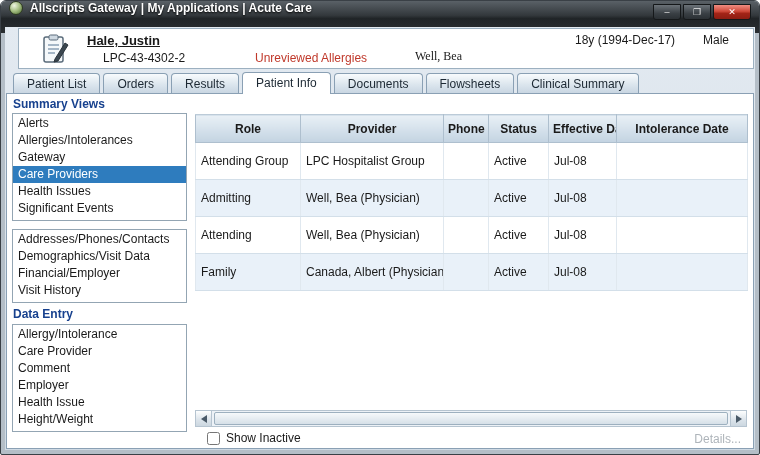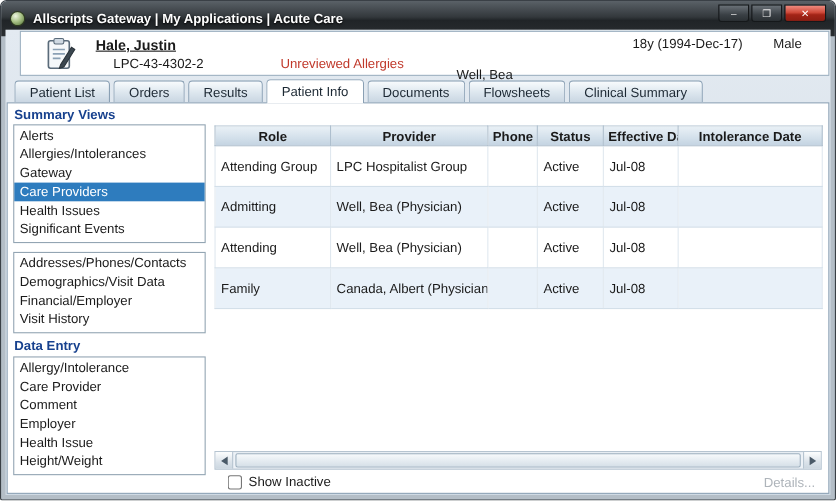--- a/index.html
+++ b/index.html
@@ -13,21 +13,21 @@
   .window {
     position:relative; width:760px; height:455px;
     border:1px solid #3a4046; border-radius:6px 6px 2px 2px;
     background:#b4bec7; overflow:hidden;
   }
   
   .titlebar {
     position:absolute; top:0; left:0; right:0; height:32px;
     background:linear-gradient(#5a6167, #33383c 45%, #202427 55%, #2a2e31);
     border-radius:5px 5px 0 0;
-    display:flex; align-items:center; padding:0 8px; color:#fff;
+    display:flex; padding:0 8px; color:#fff;
   }
   .app-icon {
     width:14px; height:14px; border-radius:50%;
     background:radial-gradient(circle at 35% 30%, #eef5e2, #a9c287 45%, #6d8a4e 80%, #4c6336);
     border:1px solid #2f3b22; flex:0 0 auto;
   }
   .window-title { margin-left:7px; font-weight:bold; font-size:12px; text-shadow:0 1px 2px #000; flex:1; white-space:nowrap; }
   .win-btns { display:flex; gap:2px; align-self:flex-start; margin-top:3px; }
   .win-btn {
     width:28px; height:16px; border:1px solid #15181a; border-radius:0 0 3px 3px;
@@ -49,21 +49,21 @@
   .banner {
     position:absolute; top:1px; left:1px; right:1px; height:41px;
     background:#fff; border:1px solid #9cb0c0;margin-left:12px;
   }
   .banner .abs { position:absolute; white-space:nowrap; }
   .chart-icon { left:22px; top:5px; }
   .patient-name { left:68px; top:4px; font-weight:bold; text-decoration:underline; font-size:13px; }
   .patient-id { left:84px; top:22px; }
   .account-number { left:312px; top:4px; }
   .allergy-alert { left:236px; top:22px; color:#c0392b; }
-  .attending-provider { left:396px; top:32px; }
+  .attending-provider { left:396px; top:20px;font-family:Liberation Serif, serif; }
   .age-dob { left:556px; top:4px; }
   .patient-sex { right:24px; top:4px; }
   
   .tabstrip { position:absolute; top:45px; left:8px; right:2px; height:21px; display:flex; align-items:flex-end; }
   .tab {
     border:1px solid #8aa0b4; border-bottom:none;
     border-radius:4px 4px 0 0;
     background:linear-gradient(#f8fbfd, #dce6ee 55%, #c9d6e2);
     padding:3px 13px 2px 13px; margin-right:3px;
     color:#1c2833; white-space:nowrap; cursor:default; position:relative; z-index:1;
@@ -85,21 +85,21 @@
   }
   .box-summary { top:19px; height:108px; }
   .box-info { top:135px; height:74px; }
   .box-entry { top:230px; height:108px; }
   .listbox .item { height:17px; line-height:17px; padding:0 5px; white-space:nowrap; overflow:hidden; cursor:default; }
   .listbox .item.selected { background:#2e7cbe; color:#fff; }
   
   .grid-wrap { position:absolute; left:188px; top:20px; }
   table.grid { border-collapse:collapse; table-layout:fixed; width:552px; }
   table.grid th {
-    height:18px; padding:0 4px;
+    height:28px; padding:0 4px;
     background:linear-gradient(#e9f0f6, #d2dfea 60%, #c3d3e1);
     border:1px solid #aebfce; border-top:1px solid #bccbd8;
     font-weight:bold; font-size:12px; text-align:center; white-space:nowrap; overflow:hidden;
   }
   table.grid td {
     height:37px; padding:0 5px;
     border-bottom:1px solid #d3dfe9; border-right:1px solid #e0e8ef;
     border-left:1px solid #e0e8ef;
     white-space:nowrap; overflow:hidden; background:#fff;
   }

